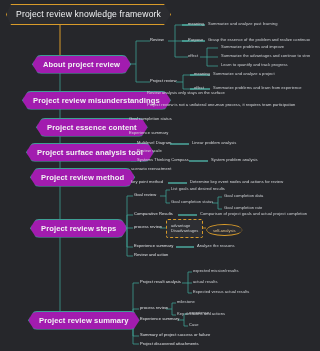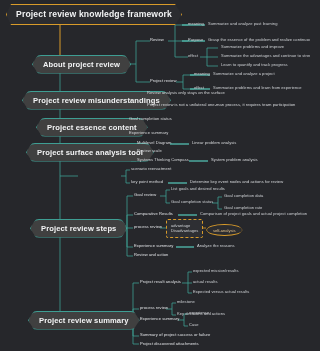--- a/index.html
+++ b/index.html
@@ -15,31 +15,31 @@
   svg.links{position:absolute;left:0;top:0;width:310px;height:351px;pointer-events:none;}
 
   
   .node{position:absolute;box-sizing:border-box;white-space:nowrap;}
 
   .root{
     left:6px;top:4px;
     padding:4px 9px 5px 9px;
     border:1.6px solid #d89b2a;
     color:#f2f3f4;
-    font-size:8.6px;font-weight:bold;letter-spacing:.15px;
+    font-size:8.6px;font-weight:normal;letter-spacing:.15px;
     background:#2b2c30;
   }
   
   .root{clip-path:polygon(5px 0,calc(100% - 7px) 0,100% 50%,calc(100% - 7px) 100%,5px 100%,0 50%);}
 
   .branch{
     padding:3.5px 10px 4px 10px;
     border:1.3px solid #3e9e93;
     border-radius:9px;
-    background:#404040;
+    background:#a21caf;
     color:#f2f3f4;
     font-size:7.6px;font-weight:bold;letter-spacing:.1px;
     text-align:center;
     clip-path:polygon(6px 0,calc(100% - 6px) 0,100% 50%,calc(100% - 6px) 100%,6px 100%,0 50%);
   }
 
   .leaf{
     font-size:4.1px;
     color:#d7d9dc;
     letter-spacing:.05px;
@@ -195,20 +195,23 @@
 
   <div class="node branch" style="left:26px;top:143px;">
     <span>Project surface analysis tool</span>
   </div>
   <div class="node leaf" style="left:137px;top:141px;">Multilevel Diagram</div>
   <div class="node leaf" style="left:192px;top:141px;">Linear problem analysis</div>
   <div class="node leaf" style="left:137px;top:149px;">Review scale</div>
   <div class="node leaf" style="left:137px;top:158px;">Systems Thinking Compass</div>
   <div class="node leaf" style="left:211px;top:158px;">System problem analysis</div>
 
+  <div class="node branch" style="left:30px;top:168px;">
+    <span>Project review method</span>
+  </div>
   <div class="node leaf" style="left:131px;top:167px;">scenario reenactment</div>
   <div class="node leaf" style="left:131px;top:180px;">key point method</div>
   <div class="node leaf" style="left:190px;top:180px;">Determine key event nodes and actions for review</div>
 
   <div class="node branch" style="left:30px;top:219px;">
     <span>Project review steps</span>
   </div>
 
   <div class="node leaf l2" style="left:134px;top:193px;">Goal review</div>
   <div class="node leaf l3" style="left:171px;top:187px;">List goals and desired results</div>

